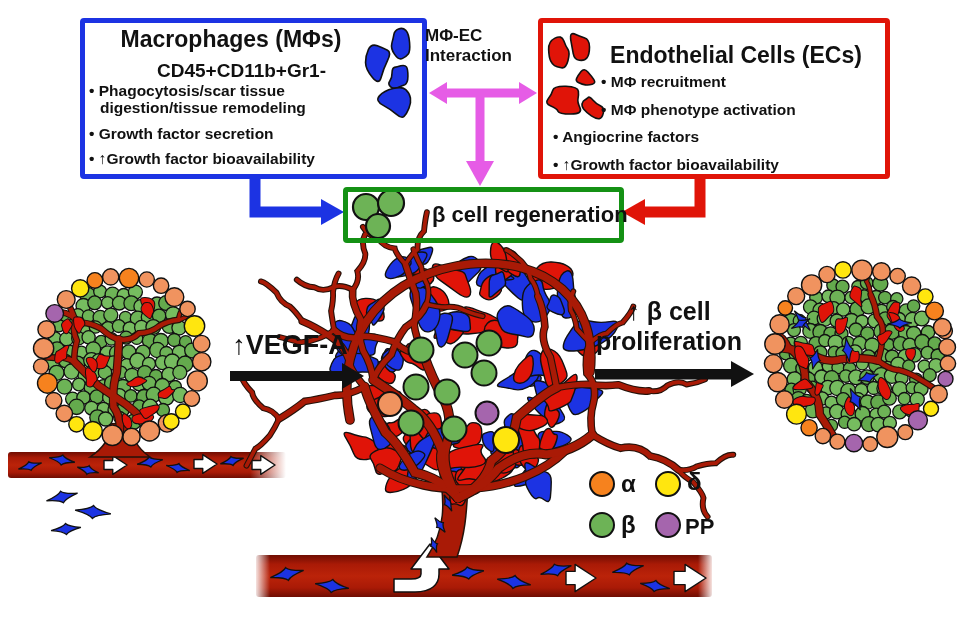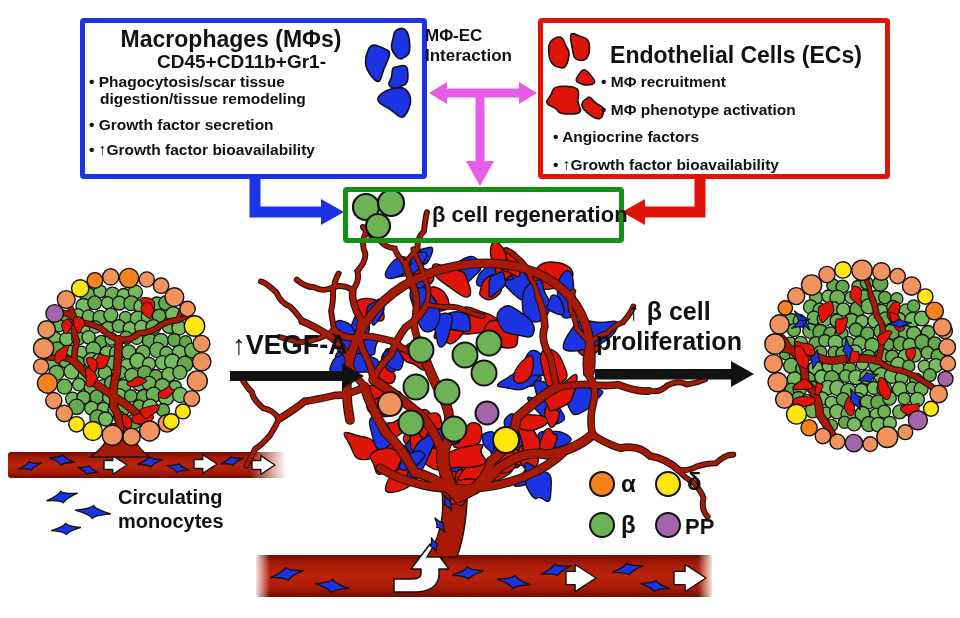--- a/index.html
+++ b/index.html
@@ -7,21 +7,21 @@
          font-family:"Liberation Sans",sans-serif;font-weight:bold;color:#111;}
   #scene{position:absolute;left:0;top:0;z-index:1;}
   .box{position:absolute;z-index:2;border-style:solid;border-width:5px;border-radius:4px;
        box-sizing:border-box;background:transparent;}
   #mac-box{left:80px;top:18px;width:347px;height:161px;padding-top:4px;}
   #ec-box{left:538px;top:18px;width:352px;height:161px;padding-top:20px;}
   #regen-box{left:343px;top:187px;width:281px;height:56px;}
   .bx-title{font-size:23px;text-align:center;line-height:1.05;}
   #mac-box .bx-title{padding-right:45px;}
   #ec-box .bx-title{padding-left:44px;}
-  .bx-sub{font-size:19px;text-align:center;padding-right:24px;line-height:1.08;margin-top:1px;}
+  .bx-sub{font-size:19px;text-align:center;padding-right:24px;line-height:1.08;margin-top:10px;}
   .bullets{margin-top:0;padding-left:4px;padding-right:4px;}
   .bullet{font-size:15.5px;line-height:1.13;margin-bottom:8px;padding-left:11px;text-indent:-11px;}
   #mac-box .bullet.wrapped{max-width:238px;}
   #ec-box .bullets{margin-top:6px;padding-left:10px;}
   #ec-box .bullet{margin-bottom:10px;}
   #ec-box .bullet.indent{margin-left:48px;}
   .flabel{position:absolute;z-index:2;}
   #interaction-label{left:425px;top:26px;width:112px;font-size:17px;line-height:1.2;}
   #regen-label{margin-left:52px;line-height:46px;font-size:22px;white-space:nowrap;}
   #vegf-label{left:212px;top:330px;width:156px;text-align:center;font-size:27px;}
@@ -798,24 +798,20 @@
     <div id="regen-label">β cell regeneration</div>
   </div>
 
   <div class="flabel" id="vegf-label">↑VEGF-A</div>
 
   <div class="flabel" id="prolif-label">
     <div>↑ β cell</div>
     <div>proliferation</div>
   </div>
 
-  <div class="flabel" id="circ-label">
-    <div>Circulating</div>
-    <div>monocytes</div>
-  </div>
 
   <div class="legend-circle" style="left: 589px; top: 471px; background: rgb(246, 130, 30);"></div>
   <div class="legend-label" style="left:621px;top:470px;">α</div>
   <div class="legend-circle" style="left: 655px; top: 471px; background: rgb(255, 230, 15);"></div>
   <div class="legend-label" style="left:687px;top:468px;">δ</div>
   <div class="legend-circle" style="left: 589px; top: 512px; background: rgb(109, 179, 86);"></div>
   <div class="legend-label" style="left:621px;top:511px;">β</div>
   <div class="legend-circle" style="left: 655px; top: 512px; background: rgb(165, 101, 173);"></div>
   <div class="legend-label" style="left:685px;top:513px;font-size:22px;">PP</div>
 </div>

